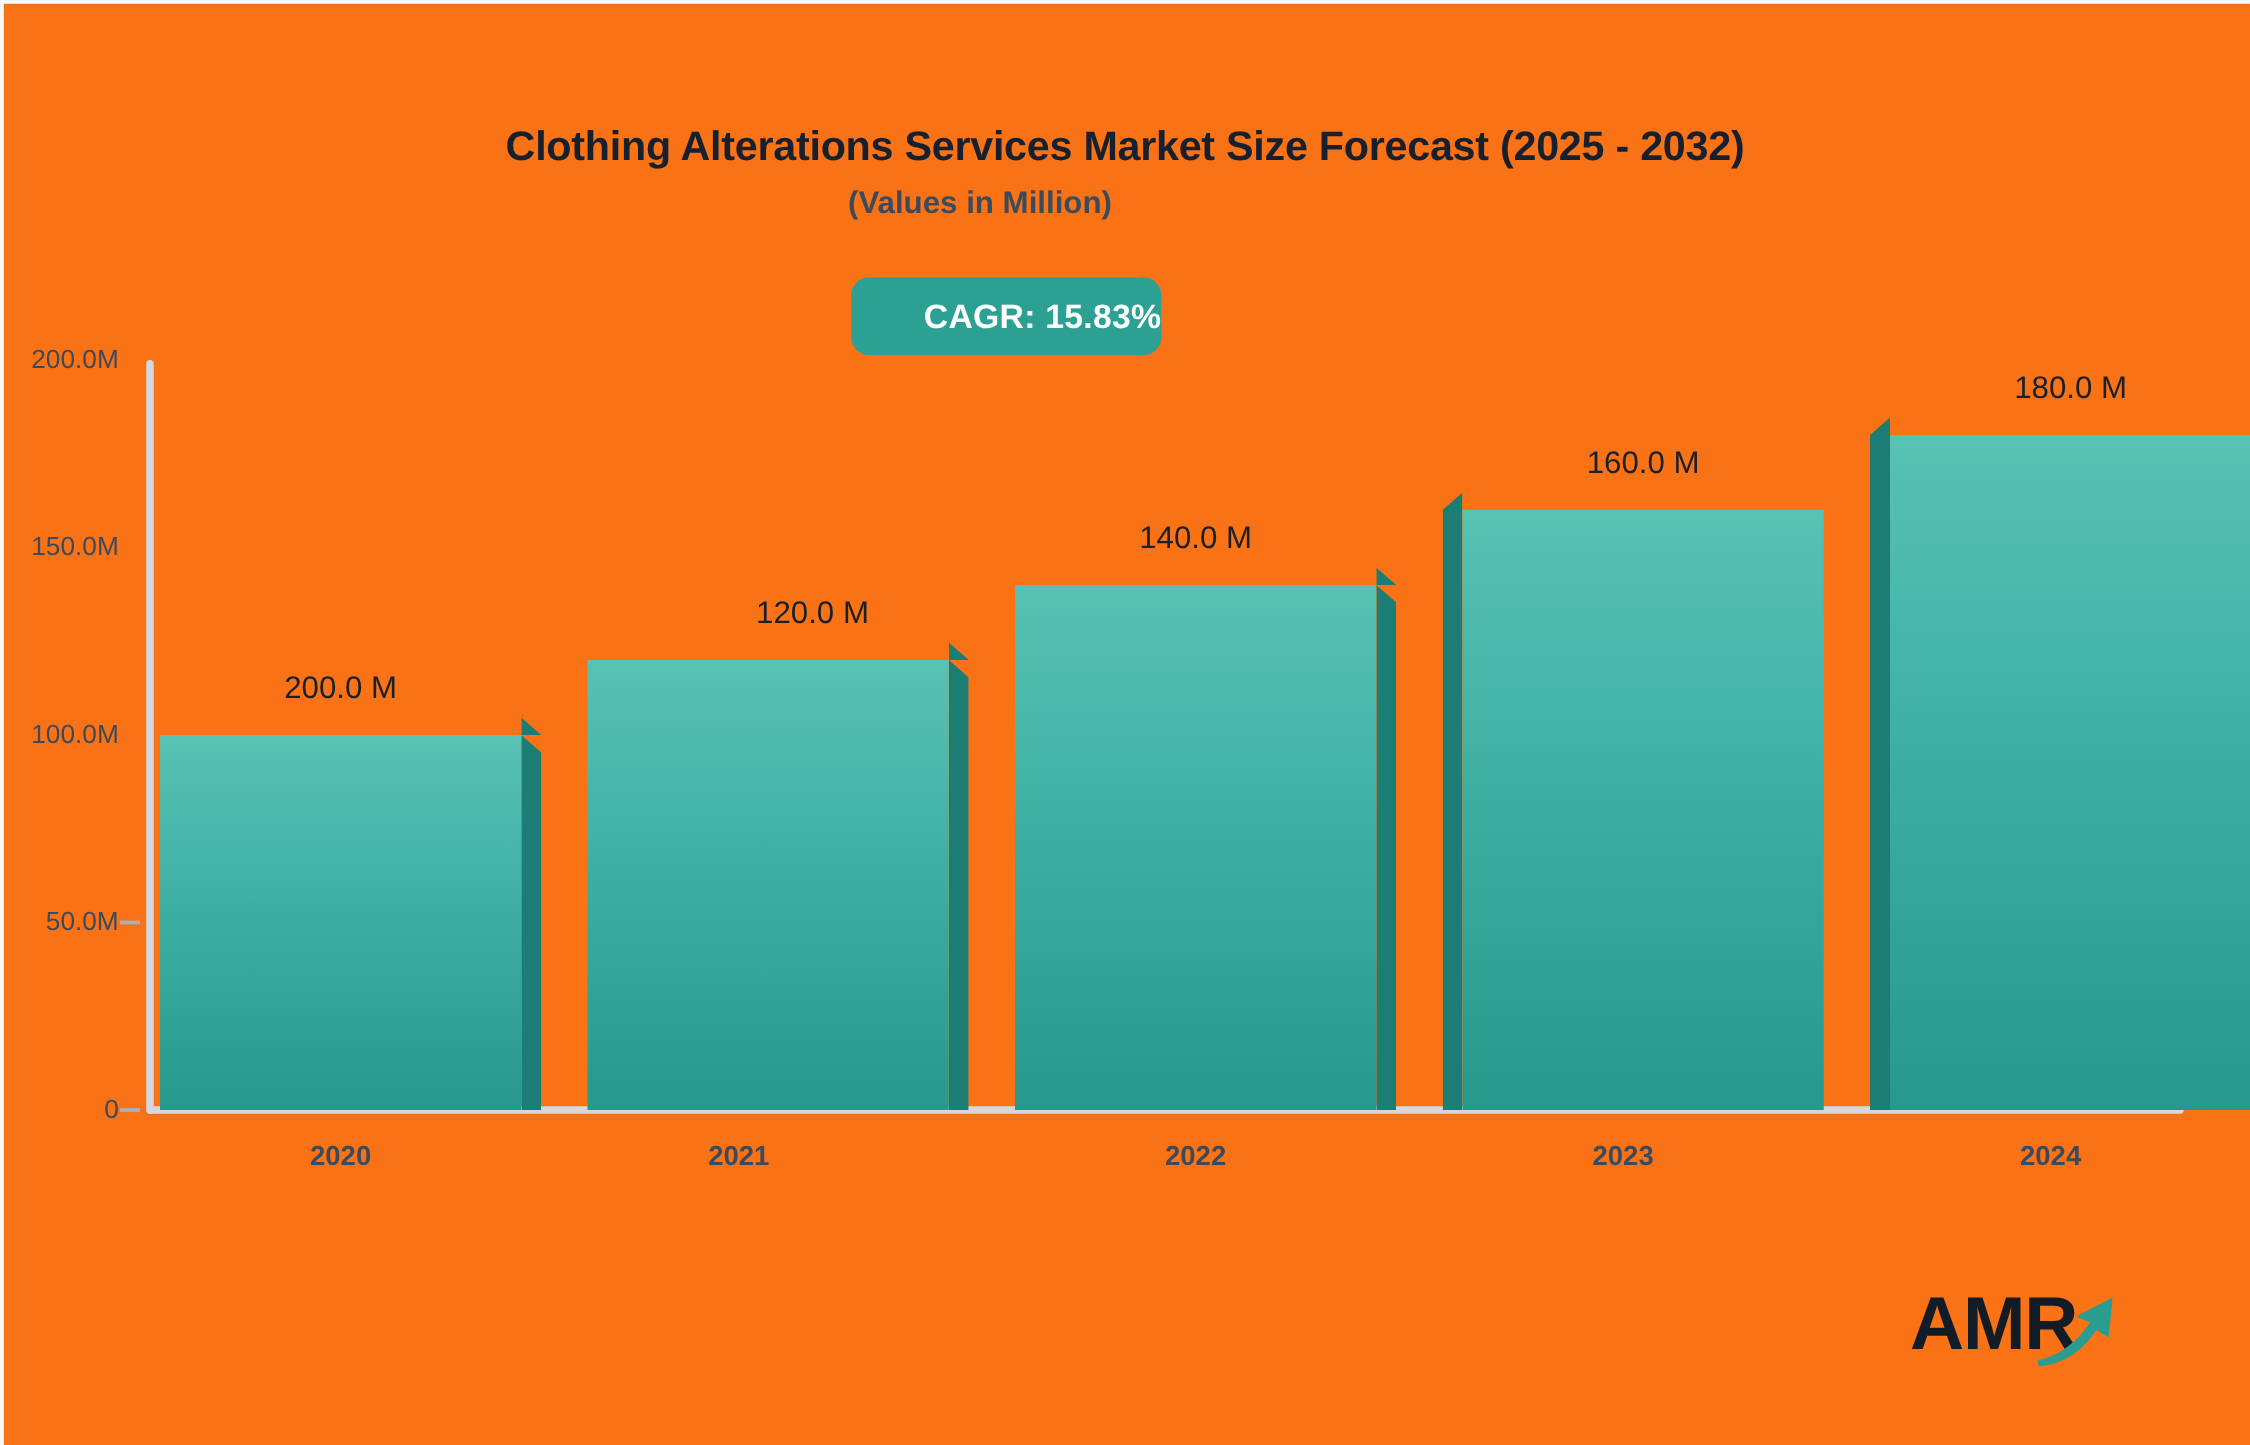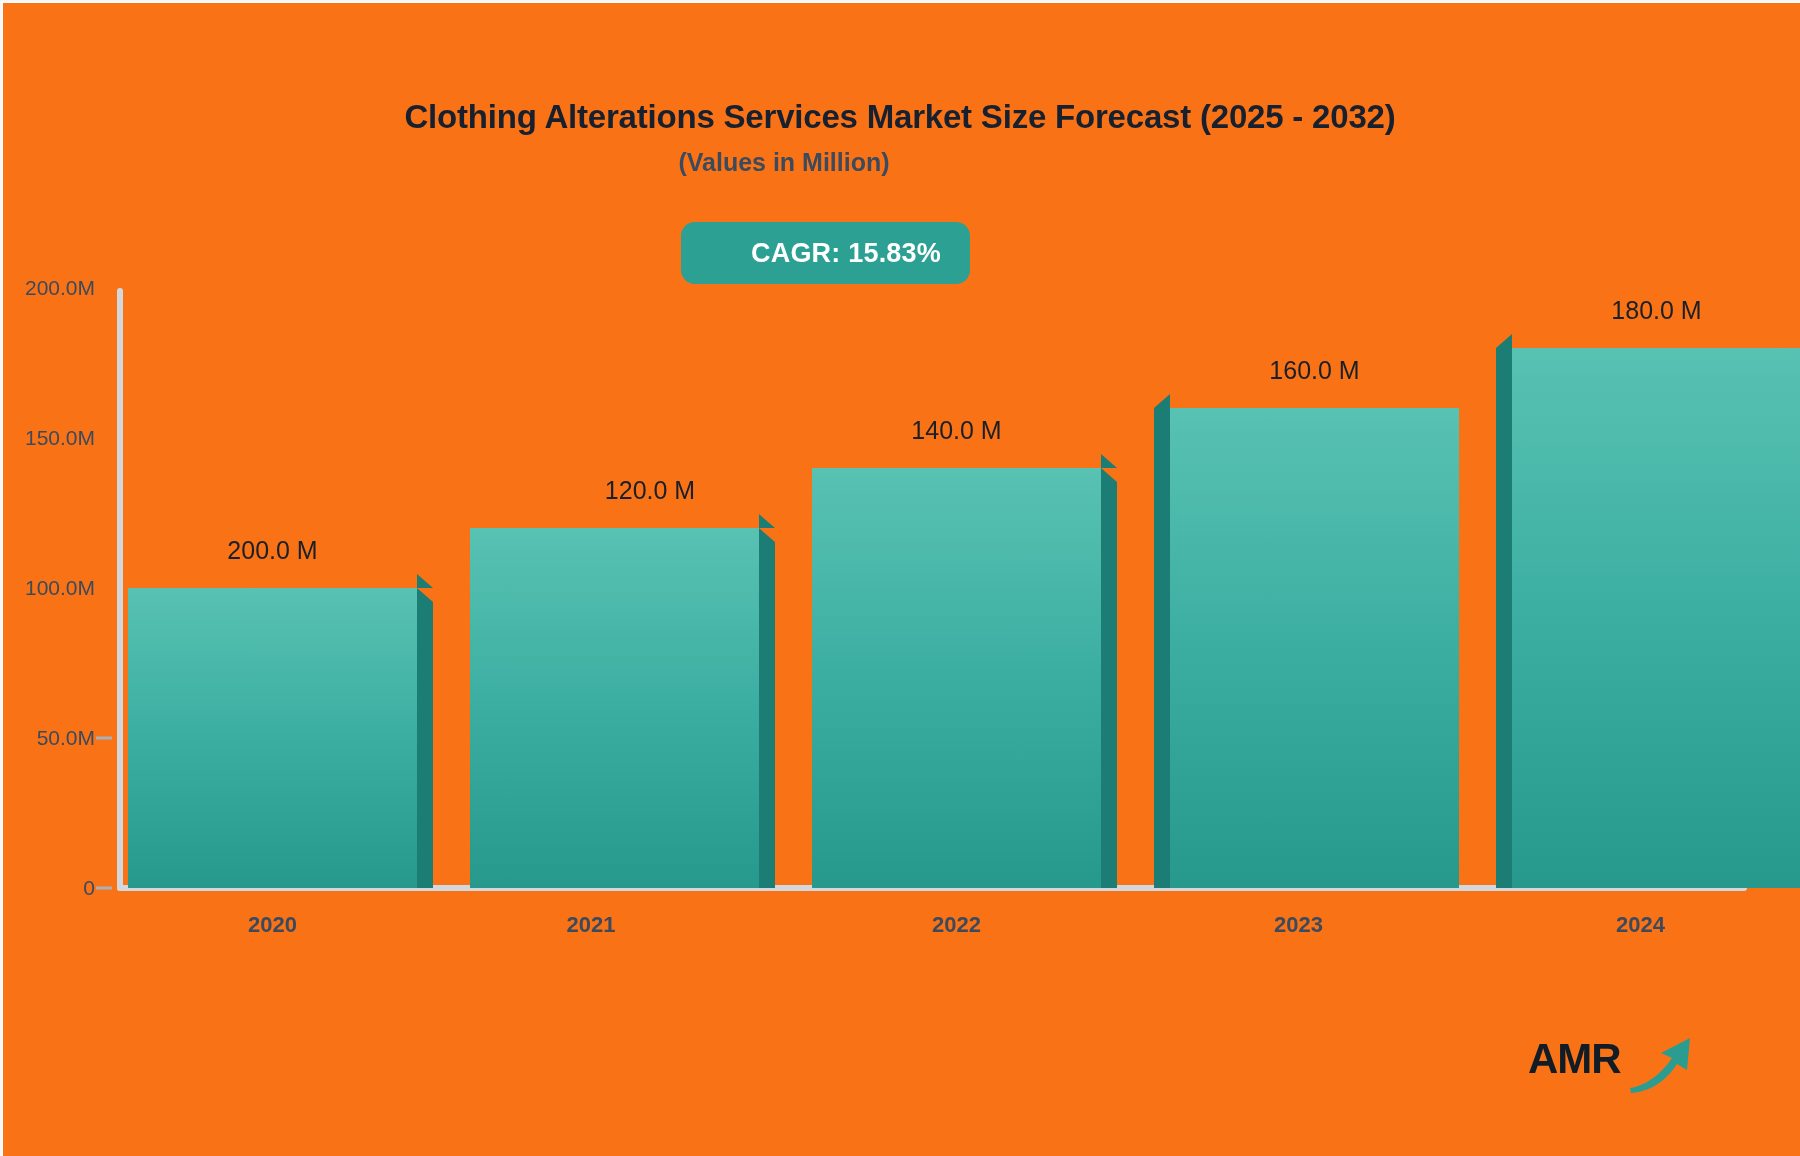--- a/index.html
+++ b/index.html
@@ -57,26 +57,25 @@
   }
 
   .cagr-badge {
     position: absolute;
     left: 681px; top: 222px;
     width: 248px; height: 62px;
     background: #2ba093;
     border-radius: 14px;
     display: flex;
     align-items: center;
-    justify-content: center;
+    justify-content: flex-end;
     color: #ffffff;
     font-size: 27px;
     font-weight: bold;
     letter-spacing: 0.2px;
-    padding-left: 41px;
   }
 
   
   .plot {
     position: absolute;
     left: 0; top: 0;
     width: 1592px; height: 1156px;
   }
 
   .y-axis-line {
@@ -162,21 +161,21 @@
   .logo {
     position: absolute;
     left: 1528px;
     top: 1030px;
     width: 160px;
     height: 70px;
   }
   .logo-text {
     position: absolute;
     left: 0; top: 0;
-    font-size: 42px;
+    font-size: 60px;
     font-weight: bold;
     color: #121c26;
     letter-spacing: -1px;
     line-height: 58px;
   }
   .logo-arrow {
     position: absolute;
     left: 100px;
     top: 2px;
   }

